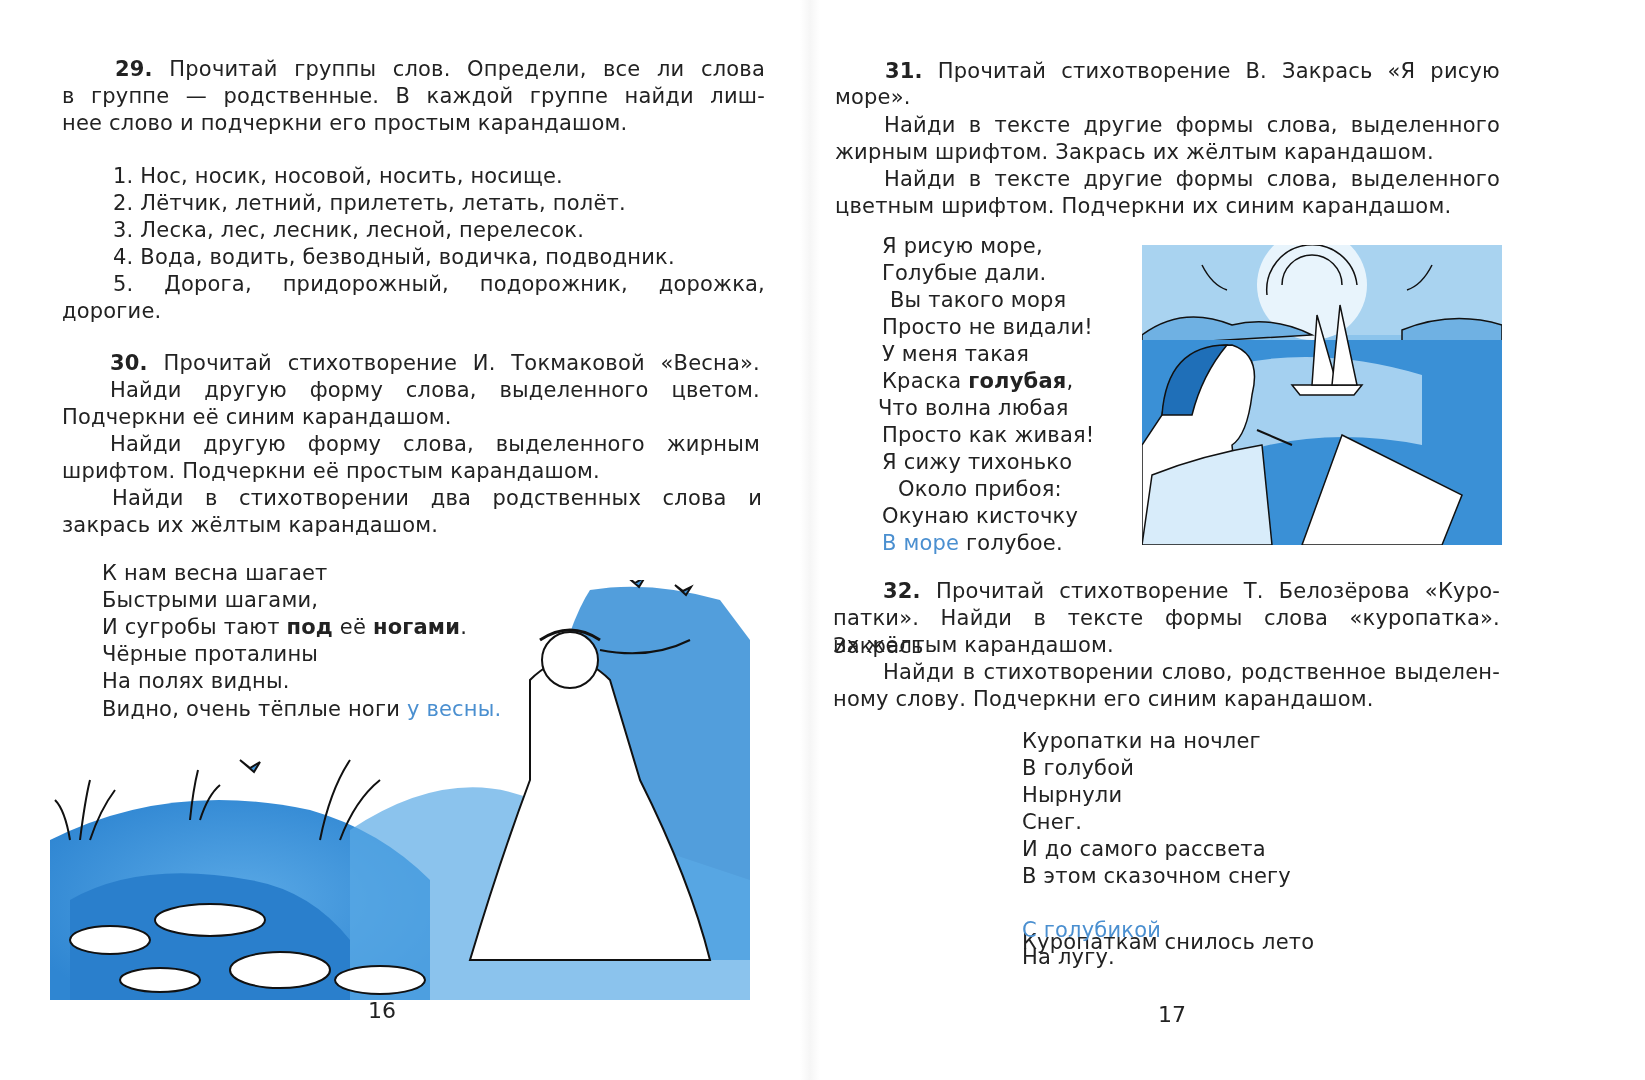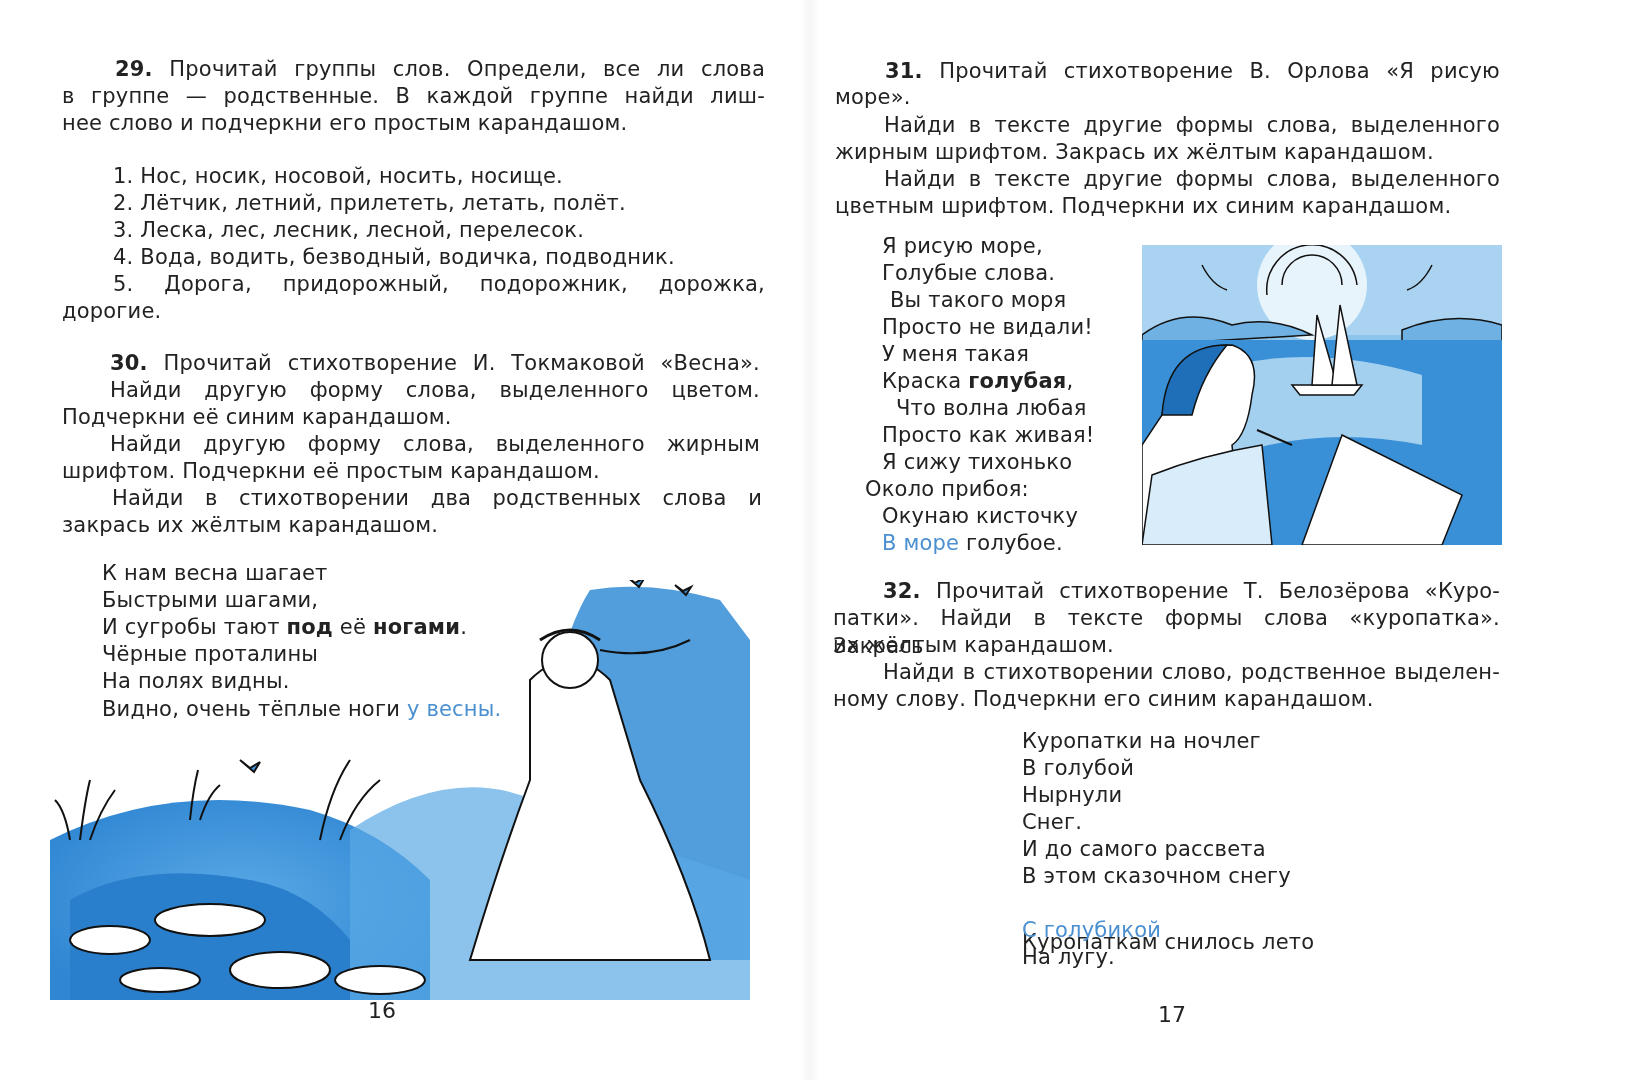--- a/index.html
+++ b/index.html
@@ -112,42 +112,42 @@
   </div>
 
   <div class="pageno" style="left:368px; top:978px;">16</div>
 </div>
 
 <div class="page page-right">
 
   <div>
     <div class="t just" style="left:65px; top:58px; width:615px;">
       <span class="num">31.</span>
-      <span>Прочитай стихотворение В. Орлова «Я рисую</span>
+      <span>Прочитай стихотворение В. Закрась «Я рисую</span>
     </div>
     <div class="t" style="left:15px; top:84px;">море».</div>
     <div class="t just" style="left:64px; top:112px; width:616px;">Найди в тексте другие формы слова, выделенного</div>
     <div class="t" style="left:15px; top:139px;">жирным шрифтом. Закрась их жёлтым карандашом.</div>
     <div class="t just" style="left:64px; top:166px; width:616px;">Найди в тексте другие формы слова, выделенного</div>
     <div class="t" style="left:15px; top:193px;">цветным шрифтом. Подчеркни их синим карандашом.</div>
   </div>
 
   <div>
     <div class="t" style="left:62px; top:233px;">Я рисую море,</div>
-    <div class="t" style="left:62px; top:260px;">Голубые слова.</div>
+    <div class="t" style="left:62px; top:260px;">Голубые дали.</div>
     <div class="t" style="left:70px; top:287px;">Вы такого моря</div>
     <div class="t" style="left:62px; top:314px;">Просто не видали!</div>
     <div class="t" style="left:62px; top:341px;">У меня такая</div>
     <div class="t" style="left:62px; top:368px;">
       <span>Краска </span><span class="b">голубая</span><span>,</span>
     </div>
-    <div class="t" style="left:76px; top:395px;">Что волна любая</div>
+    <div class="t" style="left:58px; top:395px;">Что волна любая</div>
     <div class="t" style="left:62px; top:422px;">Просто как живая!</div>
     <div class="t" style="left:62px; top:449px;">Я сижу тихонько</div>
-    <div class="t" style="left:45px; top:476px;">Около прибоя:</div>
+    <div class="t" style="left:78px; top:476px;">Около прибоя:</div>
     <div class="t" style="left:62px; top:503px;">Окунаю кисточку</div>
     <div class="t" style="left:62px; top:530px;">
       <span class="blue">В море</span><span> голубое.</span>
     </div>
   </div>
 
   <div class="illus" style="left:322px; top:245px; width:360px; height:300px;">
     <svg width="360" height="300" viewBox="0 0 360 300">
       <rect x="0" y="0" width="360" height="300" fill="#8cc4ec"></rect>
       <rect x="0" y="0" width="360" height="90" fill="#a9d3f0"></rect>

